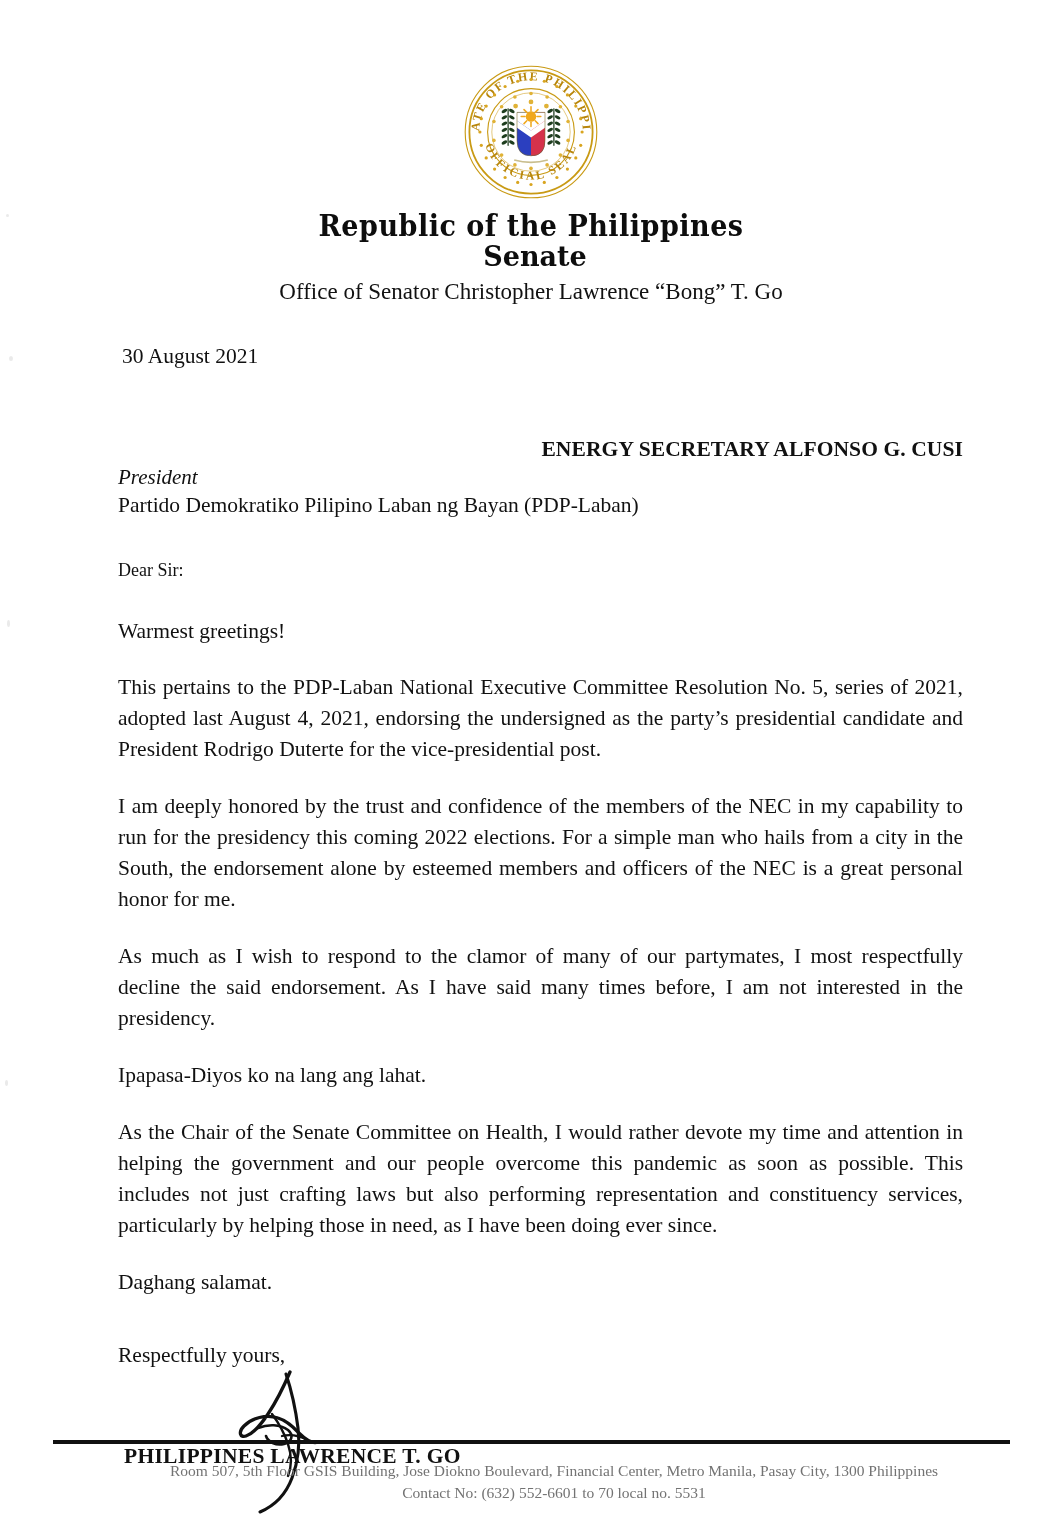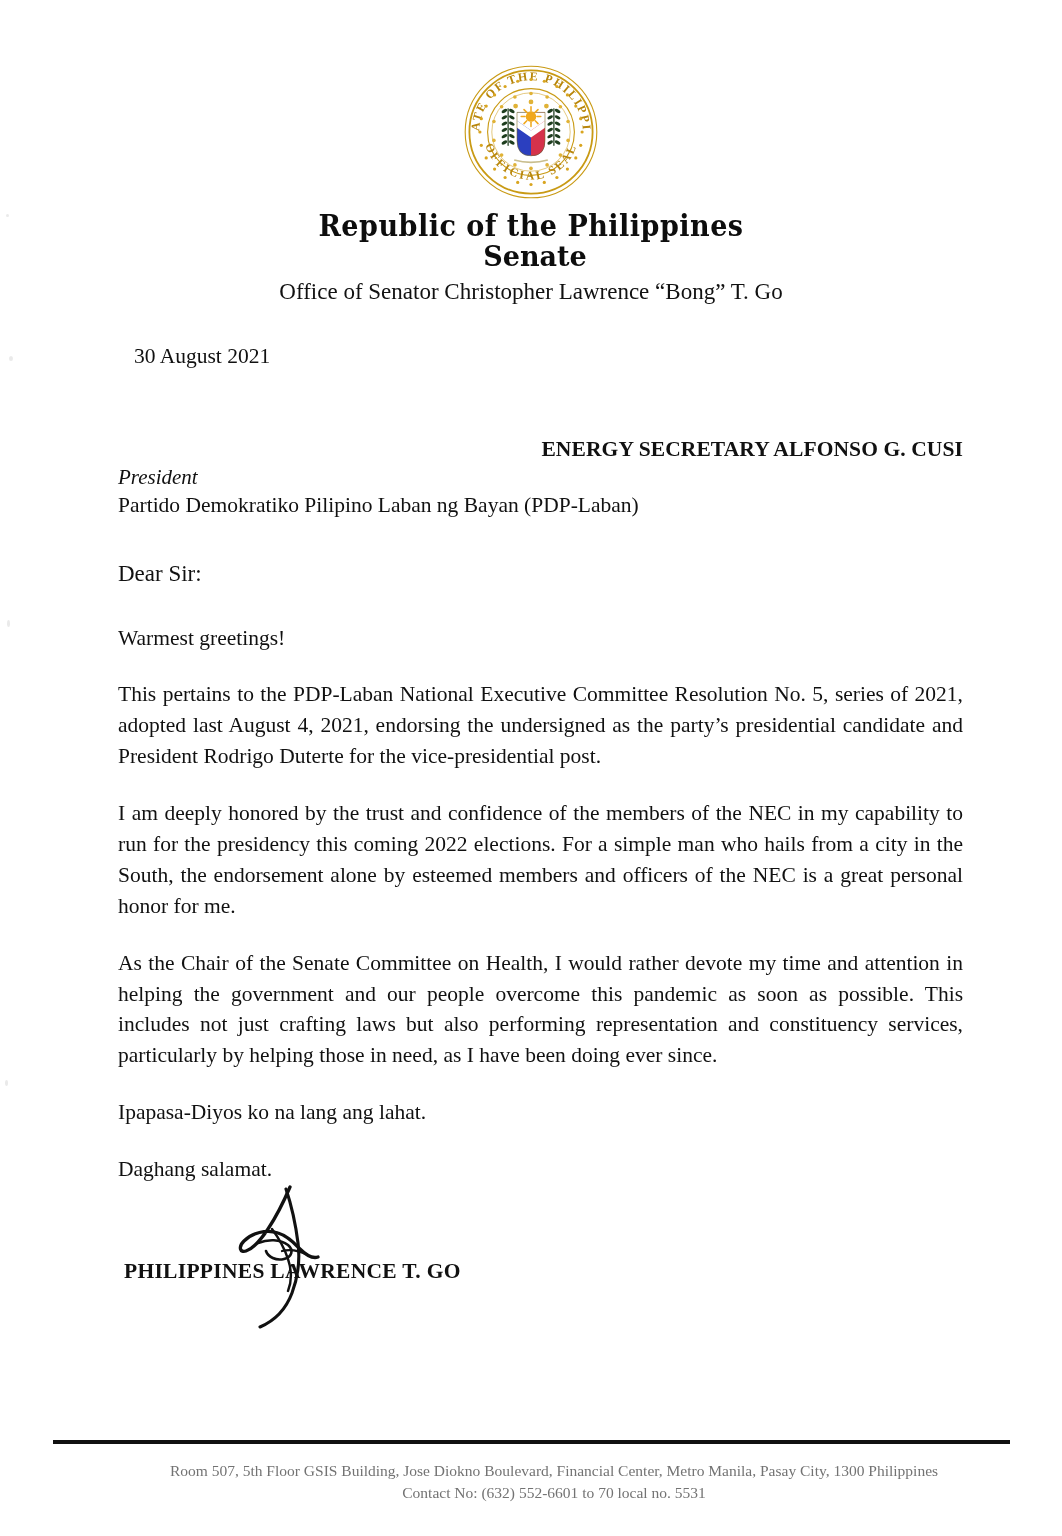--- a/index.html
+++ b/index.html
@@ -65,21 +65,21 @@
   
   .body-block {
     position: absolute;
     left: 118px;
     top: 343px;
     width: 845px;
   }
   .date-line {
     font-size: 21.5px;
     line-height: 1.3;
-    margin: 0 0 0 16px;
+    margin: 0 0 0 4px;
   }
   .addressee {
     margin-top: 64px;
   }
   .addressee-name {
     font-size: 21.5px;
     font-weight: 700;
     letter-spacing: 0.1px;
     line-height: 1.33;
     margin: 0;
@@ -90,21 +90,21 @@
     font-style: italic;
     line-height: 1.33;
     margin: 0;
   }
   .addressee-org {
     font-size: 21.5px;
     line-height: 1.33;
     margin: 0;
   }
   .salutation {
-    font-size: 23px;
+    font-size: 18px;
     line-height: 1.3;
     margin: 39px 0 12px 0;
   }
   .greeting {
     font-size: 21.5px;
     line-height: 1.3;
     margin: 36px 0 0 0;
   }
   .para {
     font-size: 21.5px;
@@ -333,25 +333,27 @@
       <p class="addressee-title">President</p>
       <p class="addressee-org">Partido Demokratiko Pilipino Laban ng Bayan (PDP-Laban)</p>
     </div>
 
     <p class="salutation">Dear Sir:</p>
 
     <p class="greeting">Warmest greetings!</p>
 
     <p class="para">This pertains to the PDP-Laban National Executive Committee Resolution No. 5, series of 2021, adopted last August 4, 2021, endorsing the undersigned as the party’s presidential candidate and President Rodrigo Duterte for the vice-presidential post.</p>
     <p class="para">I am deeply honored by the trust and confidence of the members of the NEC in my capability to run for the presidency this coming 2022 elections. For a simple man who hails from a city in the South, the endorsement alone by esteemed members and officers of the NEC is a great personal honor for me.</p>
+    <p class="para">As much as I wish to respond to the clamor of many of our partymates, I most respectfully decline the said endorsement. As I have said many times before, I am not interested in the presidency.</p>
+    <p class="para short">Ipapasa-Diyos ko na lang ang lahat.</p>
+
     <p class="para">As the Chair of the Senate Committee on Health, I would rather devote my time and attention in helping the government and our people overcome this pandemic as soon as possible. This includes not just crafting laws but also performing representation and constituency services, particularly by helping those in need, as I have been doing ever since.</p>
-
-    <p class="para short">Ipapasa-Diyos ko na lang ang lahat.</p>
     <p class="para short">Daghang salamat.</p>
 
+    <p class="closing">Respectfully yours,</p>
 
     <div class="sig-block">
       <div class="sig-mark">
         <svg viewBox="0 0 180 150" xmlns="http://www.w3.org/2000/svg">
           <g fill="none" stroke="#111111" stroke-linecap="round" stroke-linejoin="round">
             <path d="M 68 8 C 74 26, 78 46, 80 62 C 82 78, 80 96, 74 112 C 68 128, 56 140, 42 146" stroke-width="3.1"></path>
             <path d="M 72 6 C 66 20, 58 36, 50 48 C 42 60, 34 68, 28 70 C 22 72, 20 66, 26 60
                      C 34 52, 48 48, 60 52 C 70 55, 76 62, 82 68 C 88 74, 94 78, 100 76" stroke-width="3.3"></path>
             <path d="M 40 62 C 50 58, 62 58, 70 64 C 76 69, 74 76, 66 78 C 58 80, 50 76, 48 70" stroke-width="2.6"></path>
             <path d="M 54 48 C 60 56, 66 66, 70 78 C 74 90, 74 100, 70 110" stroke-width="2.4"></path>

